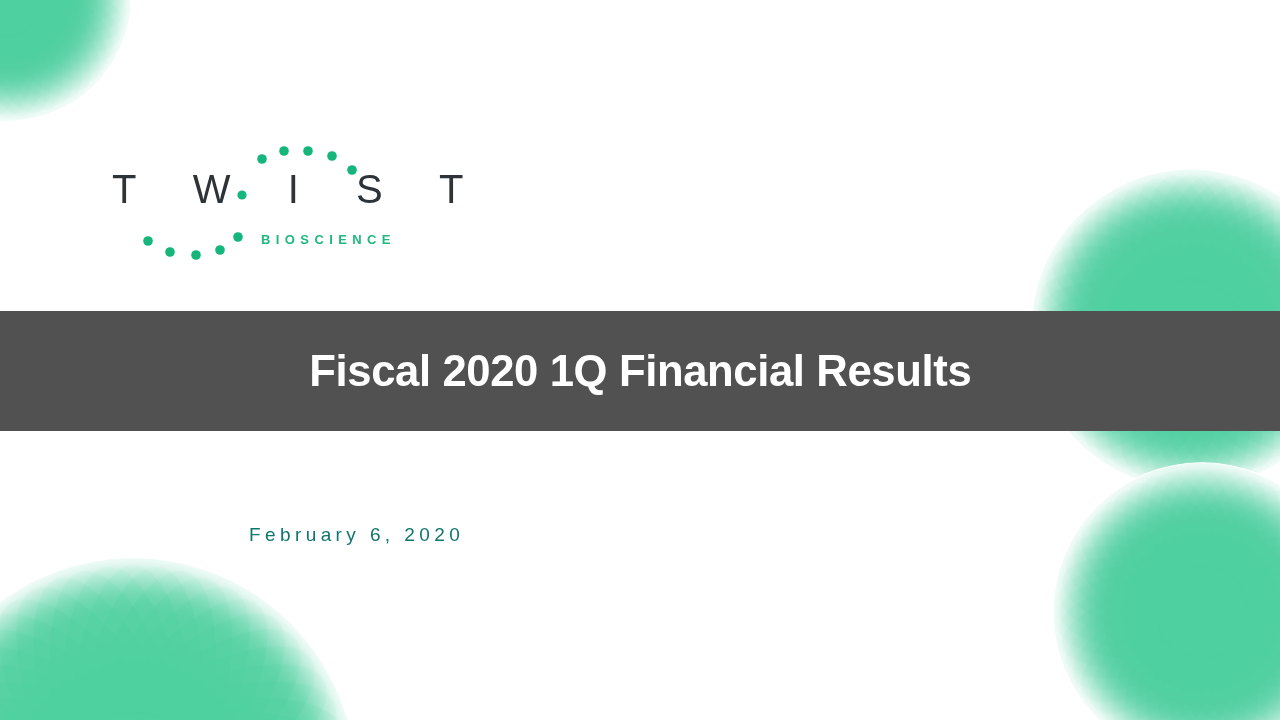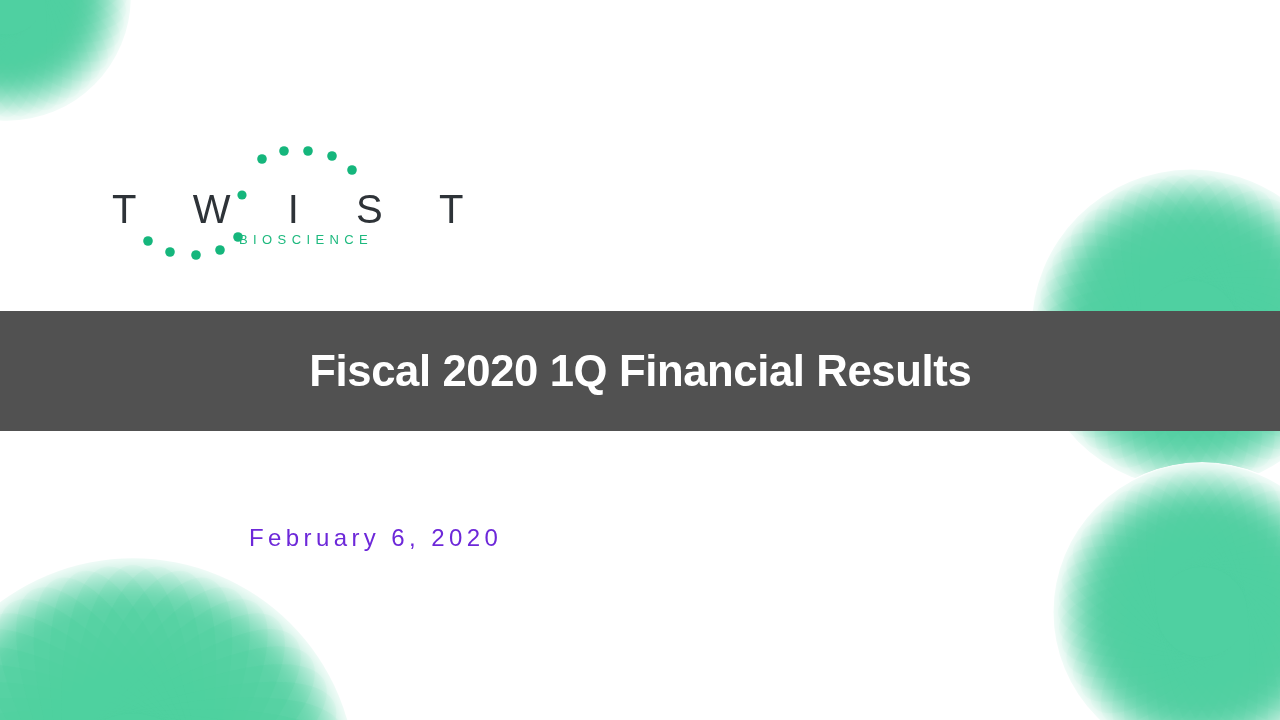--- a/index.html
+++ b/index.html
@@ -47,35 +47,35 @@
   #logo {
     position: absolute;
     left: 112px;
     top: 138px;
     width: 290px;
     height: 128px;
   }
   #logo-wordmark {
     position: absolute;
     left: 0;
-    top: 48px;
+    top: 28px;
     width: 290px;
     font-size: 40px;
     font-weight: 400;
     letter-spacing: 23px;
     color: #2e3338;
     line-height: 46px;
     white-space: nowrap;
   }
   #logo-subword {
     position: absolute;
-    left: 127px;
+    left: 149px;
     top: 94px;
     font-size: 13px;
-    font-weight: 400;
+    font-weight: 700;
     letter-spacing: 5.4px;
     color: #1db97e;
     white-space: nowrap;
   }
   #logo-dots { position: absolute; left: 0; top: 0; width: 290px; height: 128px; }
   #logo-dots svg { display: block; }
 
   
   #title-band {
     position: absolute;
@@ -95,24 +95,24 @@
     letter-spacing: -0.4px;
     white-space: nowrap;
     transform: scaleX(0.97);
   }
 
   
   #slide-date {
     position: absolute;
     left: 249px;
     top: 524px;
-    font-size: 24px;
+    font-size: 19px;
     font-weight: 400;
     letter-spacing: 4.4px;
-    color: #6d28d9;
+    color: #0f766e;
     white-space: nowrap;
   }
 </style>
 </head>
 <body>
 
 <div id="slide">
 
   <div class="orb" id="orb-top-left">
     <svg viewBox="0 0 200 200" preserveAspectRatio="none" aria-hidden="true">

